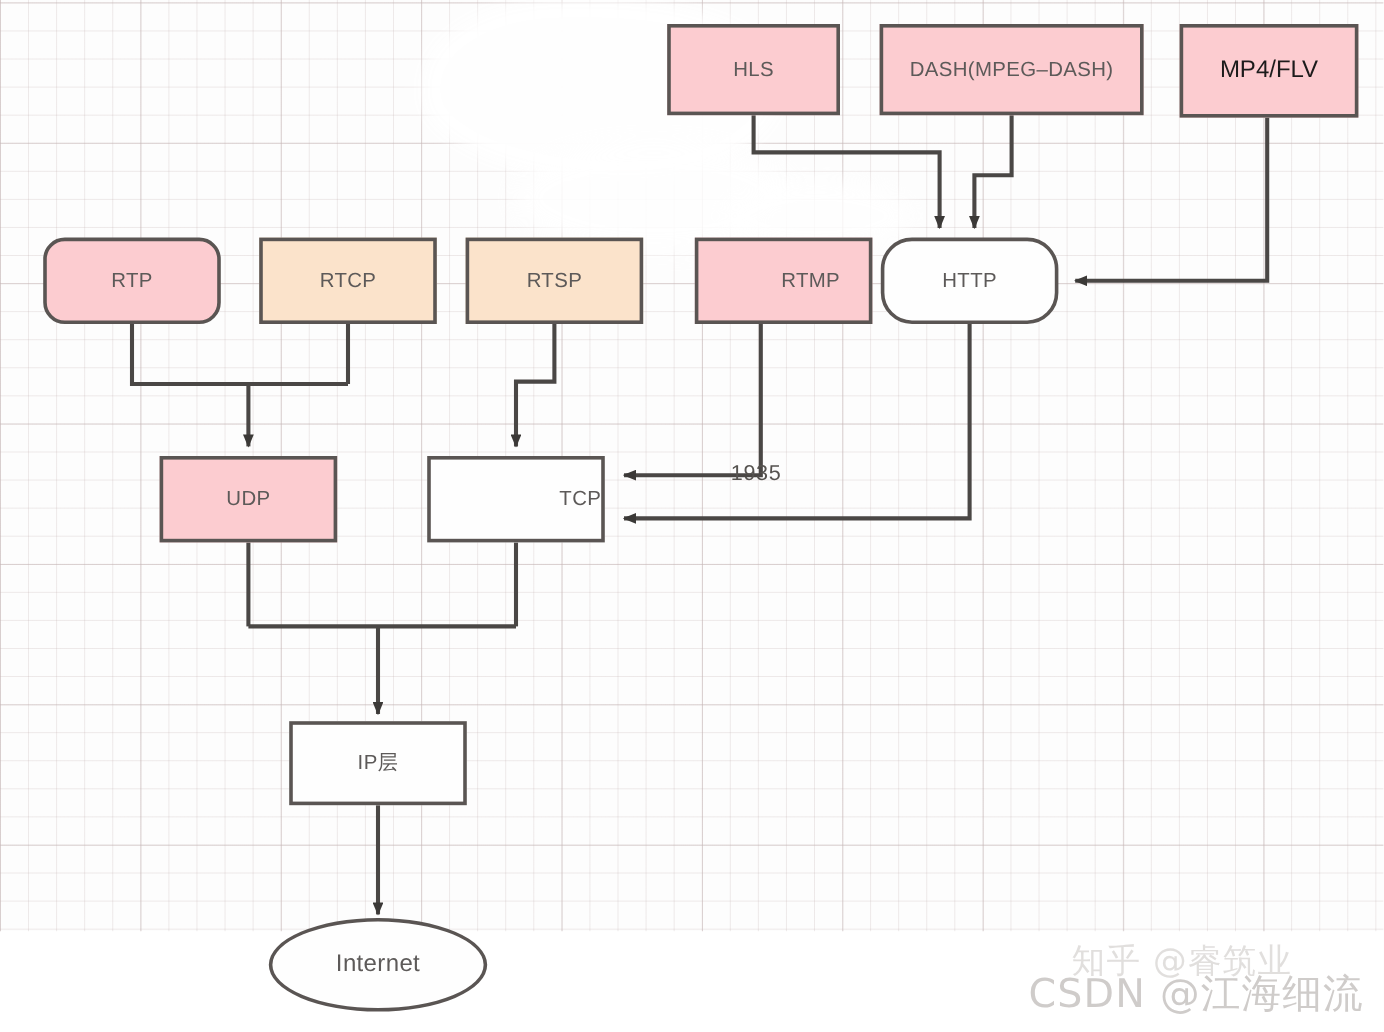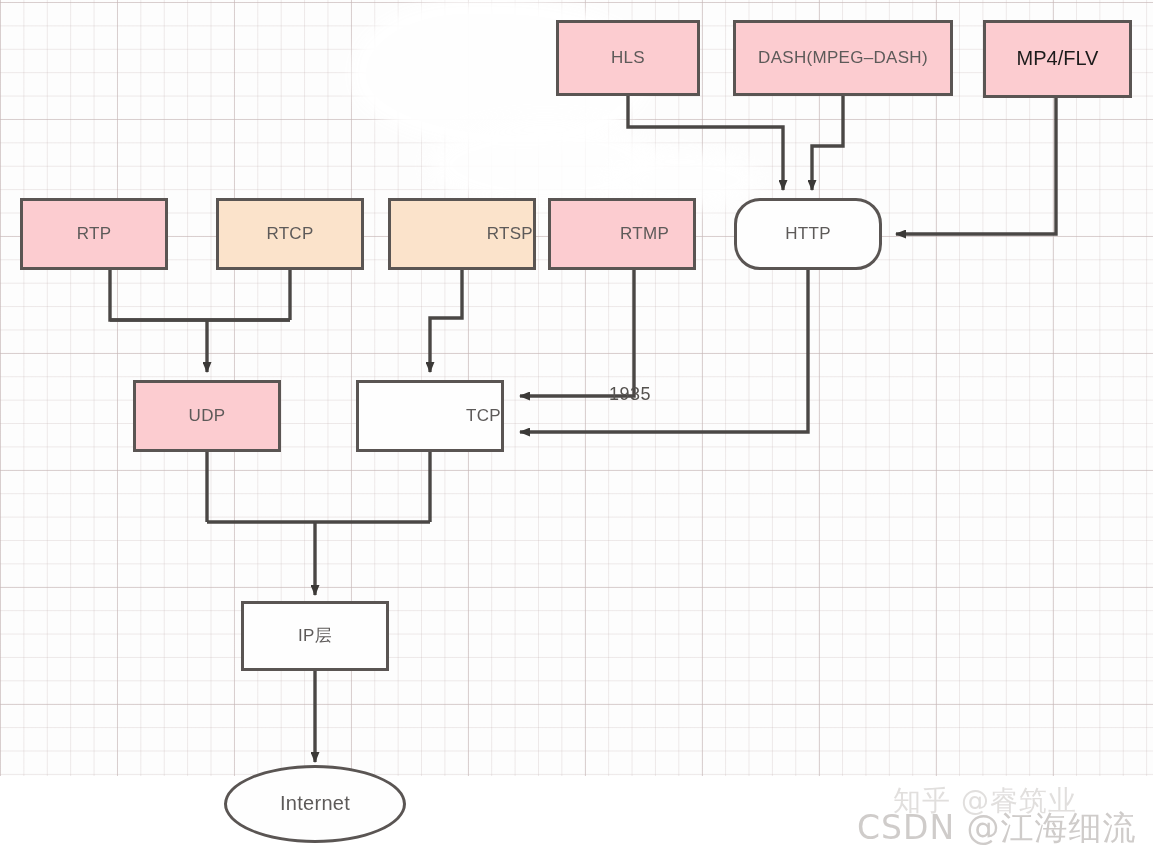--- a/index.html
+++ b/index.html
@@ -147,33 +147,33 @@
 
   <div class="node pink" style="left:733px;top:20px;width:220px;height:76px;flex-direction:row;">
     <span>DASH</span>
     <span>(MPEG–DASH)</span>
   </div>
 
   <div class="node pink big" style="left:983px;top:20px;width:149px;height:78px;">
     <span>MP4/FLV</span>
   </div>
 
-  <div class="node pink" style="left:20px;top:198px;width:148px;height:72px;">
+  <div class="node pink" style="left:36px;top:198px;width:148px;height:72px;border-radius:18px;">
     <span>RTP</span>
   </div>
 
   <div class="node orange" style="left:216px;top:198px;width:148px;height:72px;">
     <span>RTCP</span>
   </div>
 
-  <div class="node orange" style="left:388px;top:198px;width:148px;height:72px;justify-content:flex-end;">
+  <div class="node orange" style="left:388px;top:198px;width:148px;height:72px;">
     <span>RTSP</span>
   </div>
 
-  <div class="node pink" style="left:548px;top:198px;width:148px;height:72px;padding-left:45px;">
+  <div class="node pink" style="left:579px;top:198px;width:148px;height:72px;padding-left:45px;">
     <span>RTMP</span>
   </div>
 
   <div class="node white" style="left:734px;top:198px;width:148px;height:72px;border-radius:26px;">
     <span>HTTP</span>
   </div>
 
   <div class="node pink" style="left:133px;top:380px;width:148px;height:72px;">
     <span>UDP</span>
   </div>

